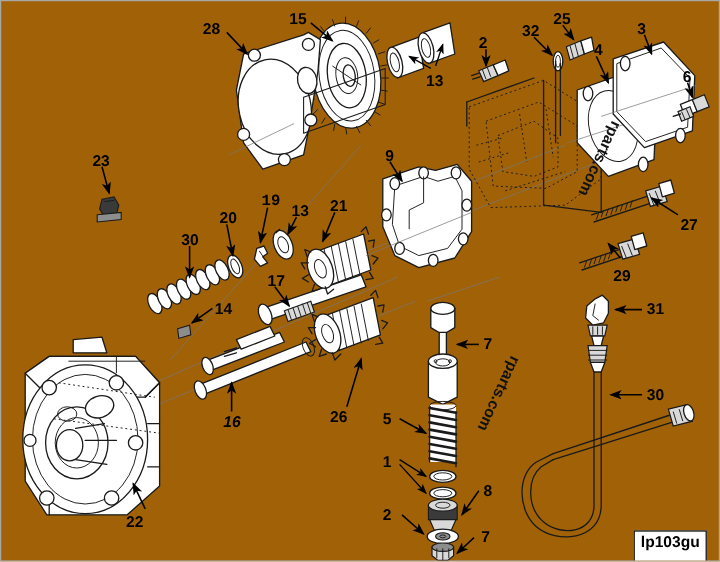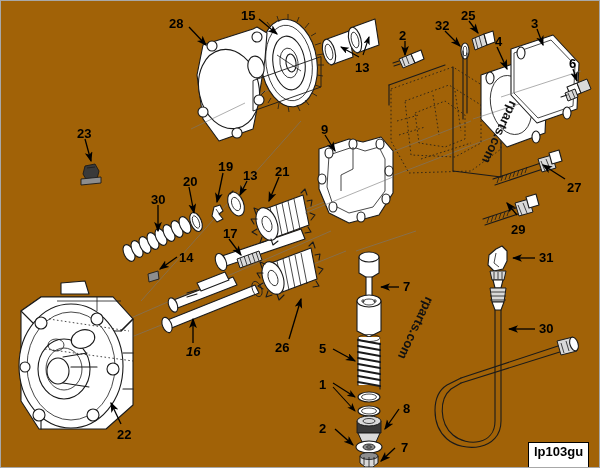--- a/index.html
+++ b/index.html
@@ -577,20 +577,20 @@
   <div class="callout" style="left:274px;top:340px;">26</div>
   <div class="callout" style="left:538px;top:250px;">31</div>
   <div class="callout" style="left:402px;top:279px;">7</div>
   <div class="callout" style="left:538px;top:321px;">30</div>
   <div class="callout" style="left:185px;top:344px;font-style:italic;">16</div>
   <div class="callout" style="left:318px;top:341px;">5</div>
   <div class="callout" style="left:318px;top:377px;">1</div>
   <div class="callout" style="left:402px;top:401px;">8</div>
   <div class="callout" style="left:318px;top:421px;">2</div>
   <div class="callout" style="left:400px;top:440px;">7</div>
-  <div class="callout" style="left:116px;top:427px;text-align:center;">22</div>
+  <div class="callout" style="left:104px;top:427px;text-align:center;">22</div>
 
   <div class="wm" id="wm1">rparts.com</div>
   <div class="wm" id="wm2">rparts.com</div>
 
   <div id="code-box">lp103gu</div>
 
 </div>
 
 </body></html>

